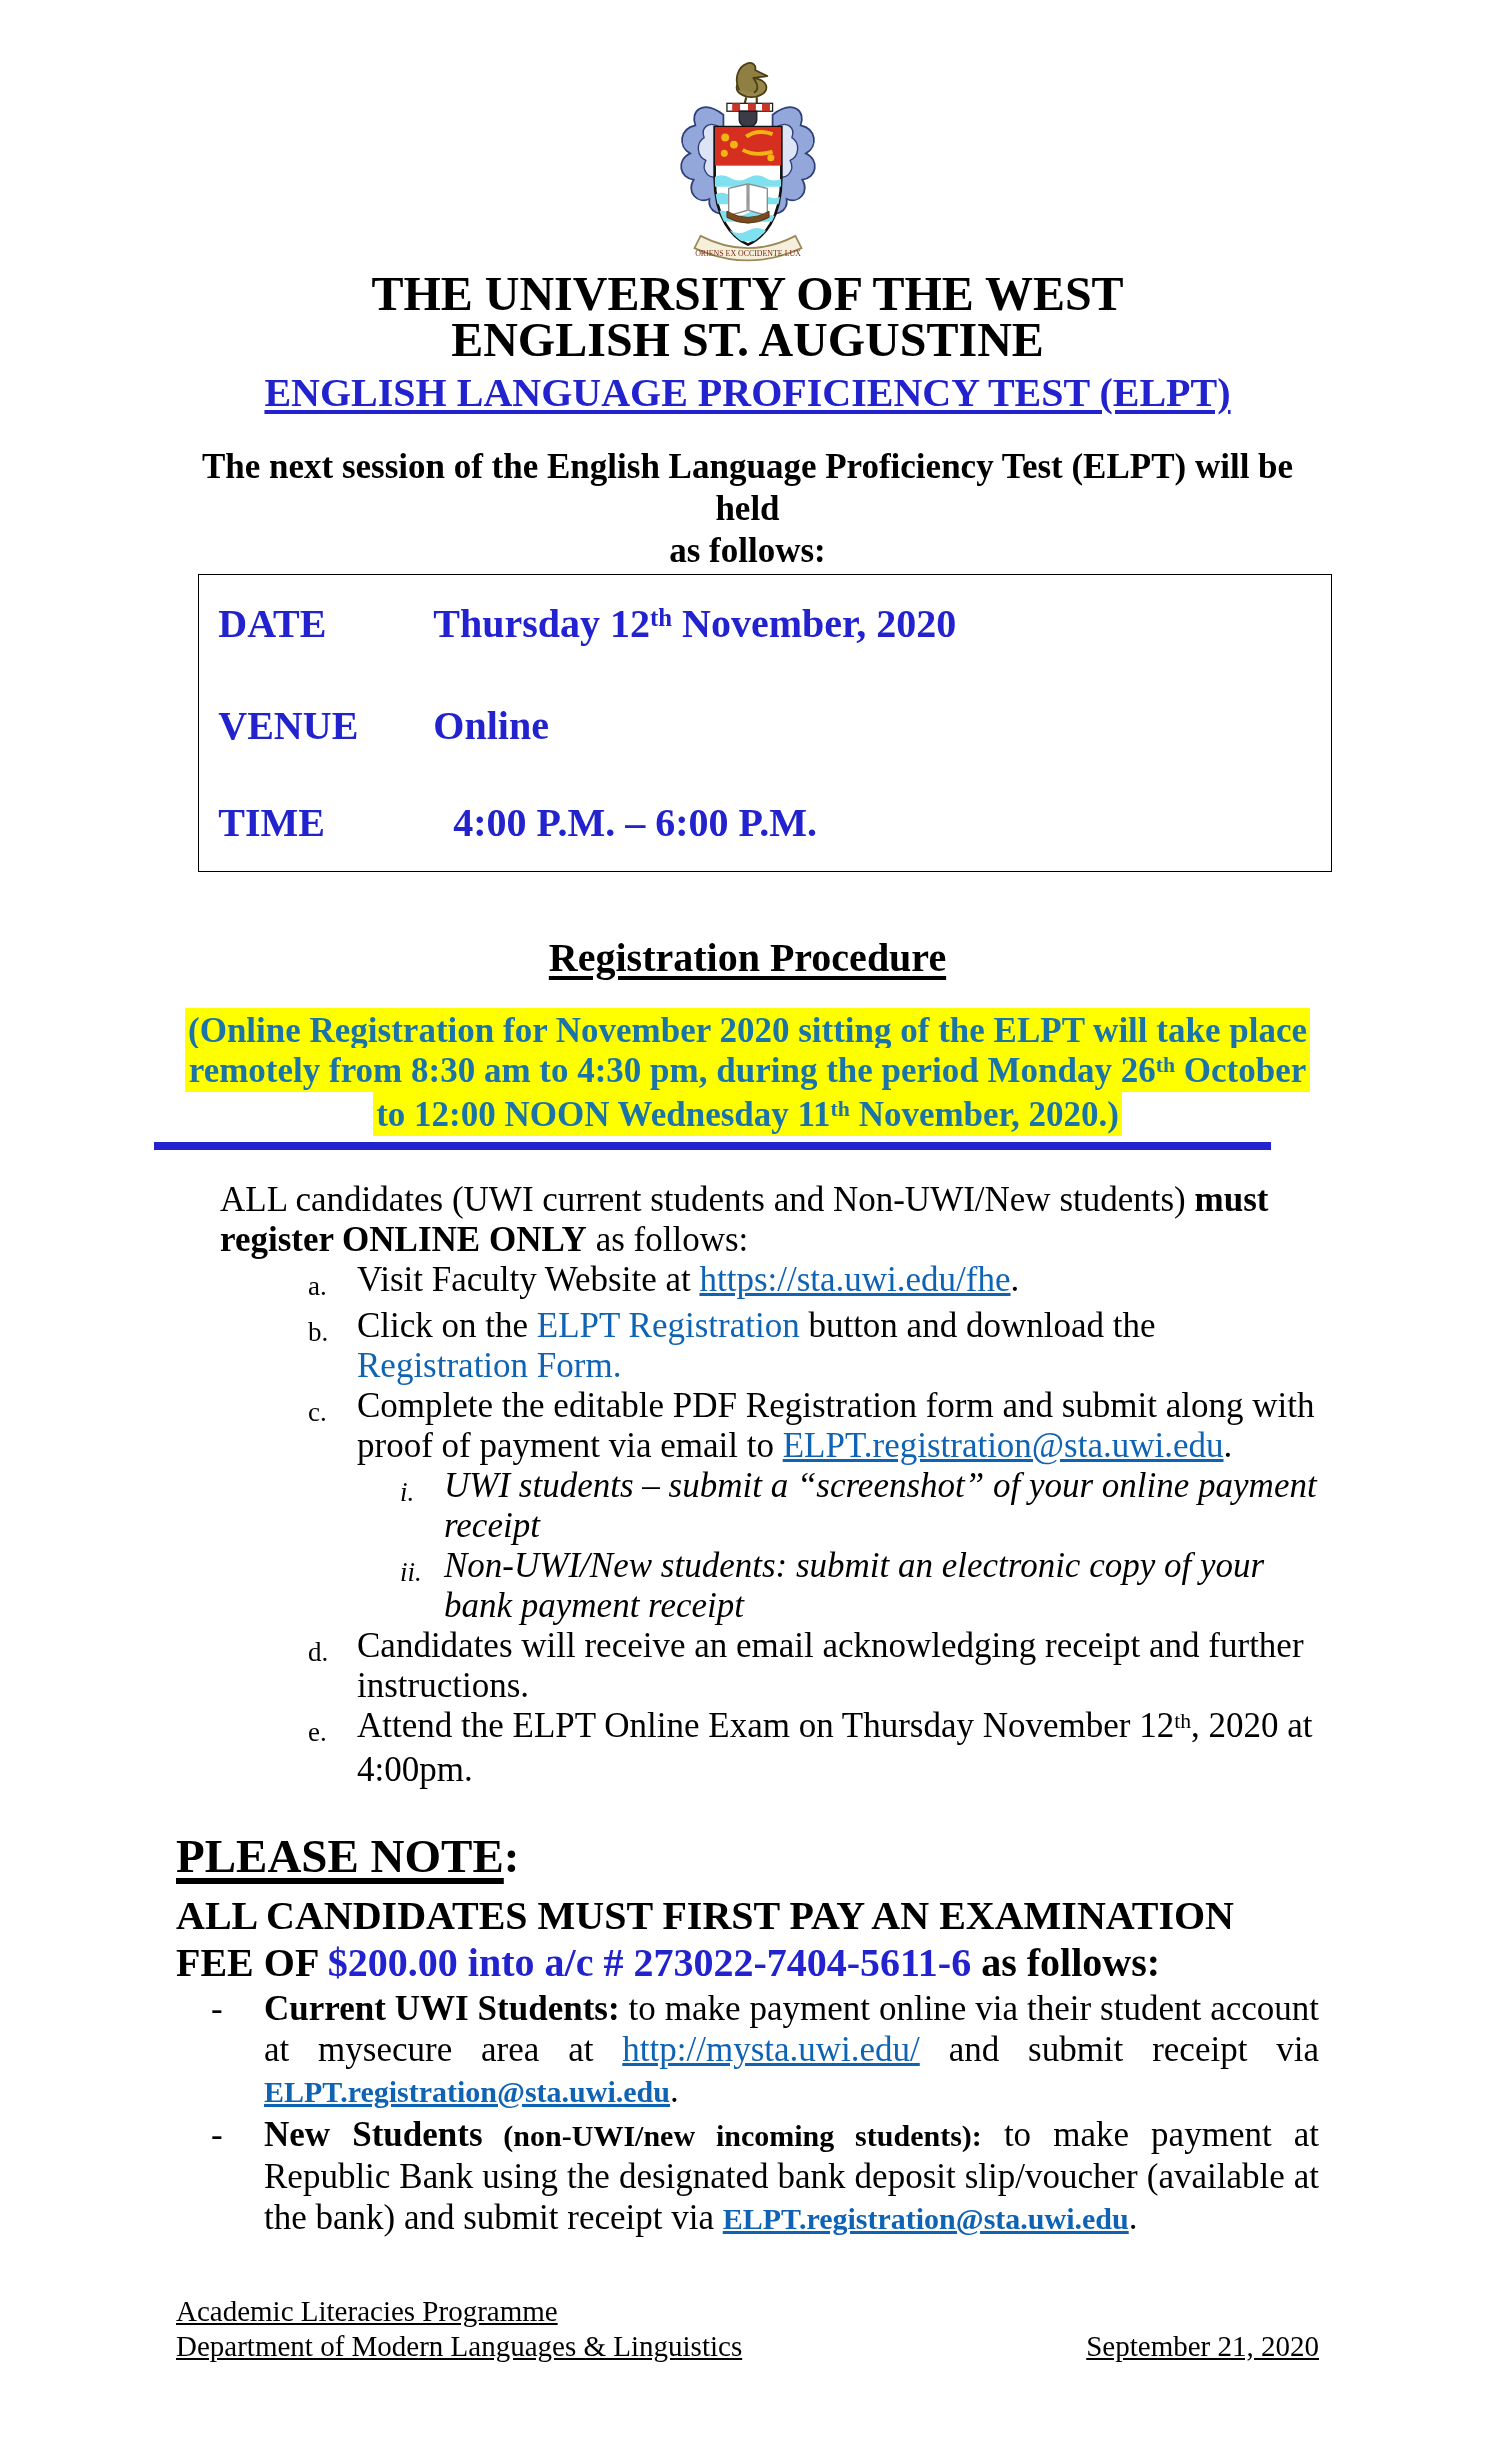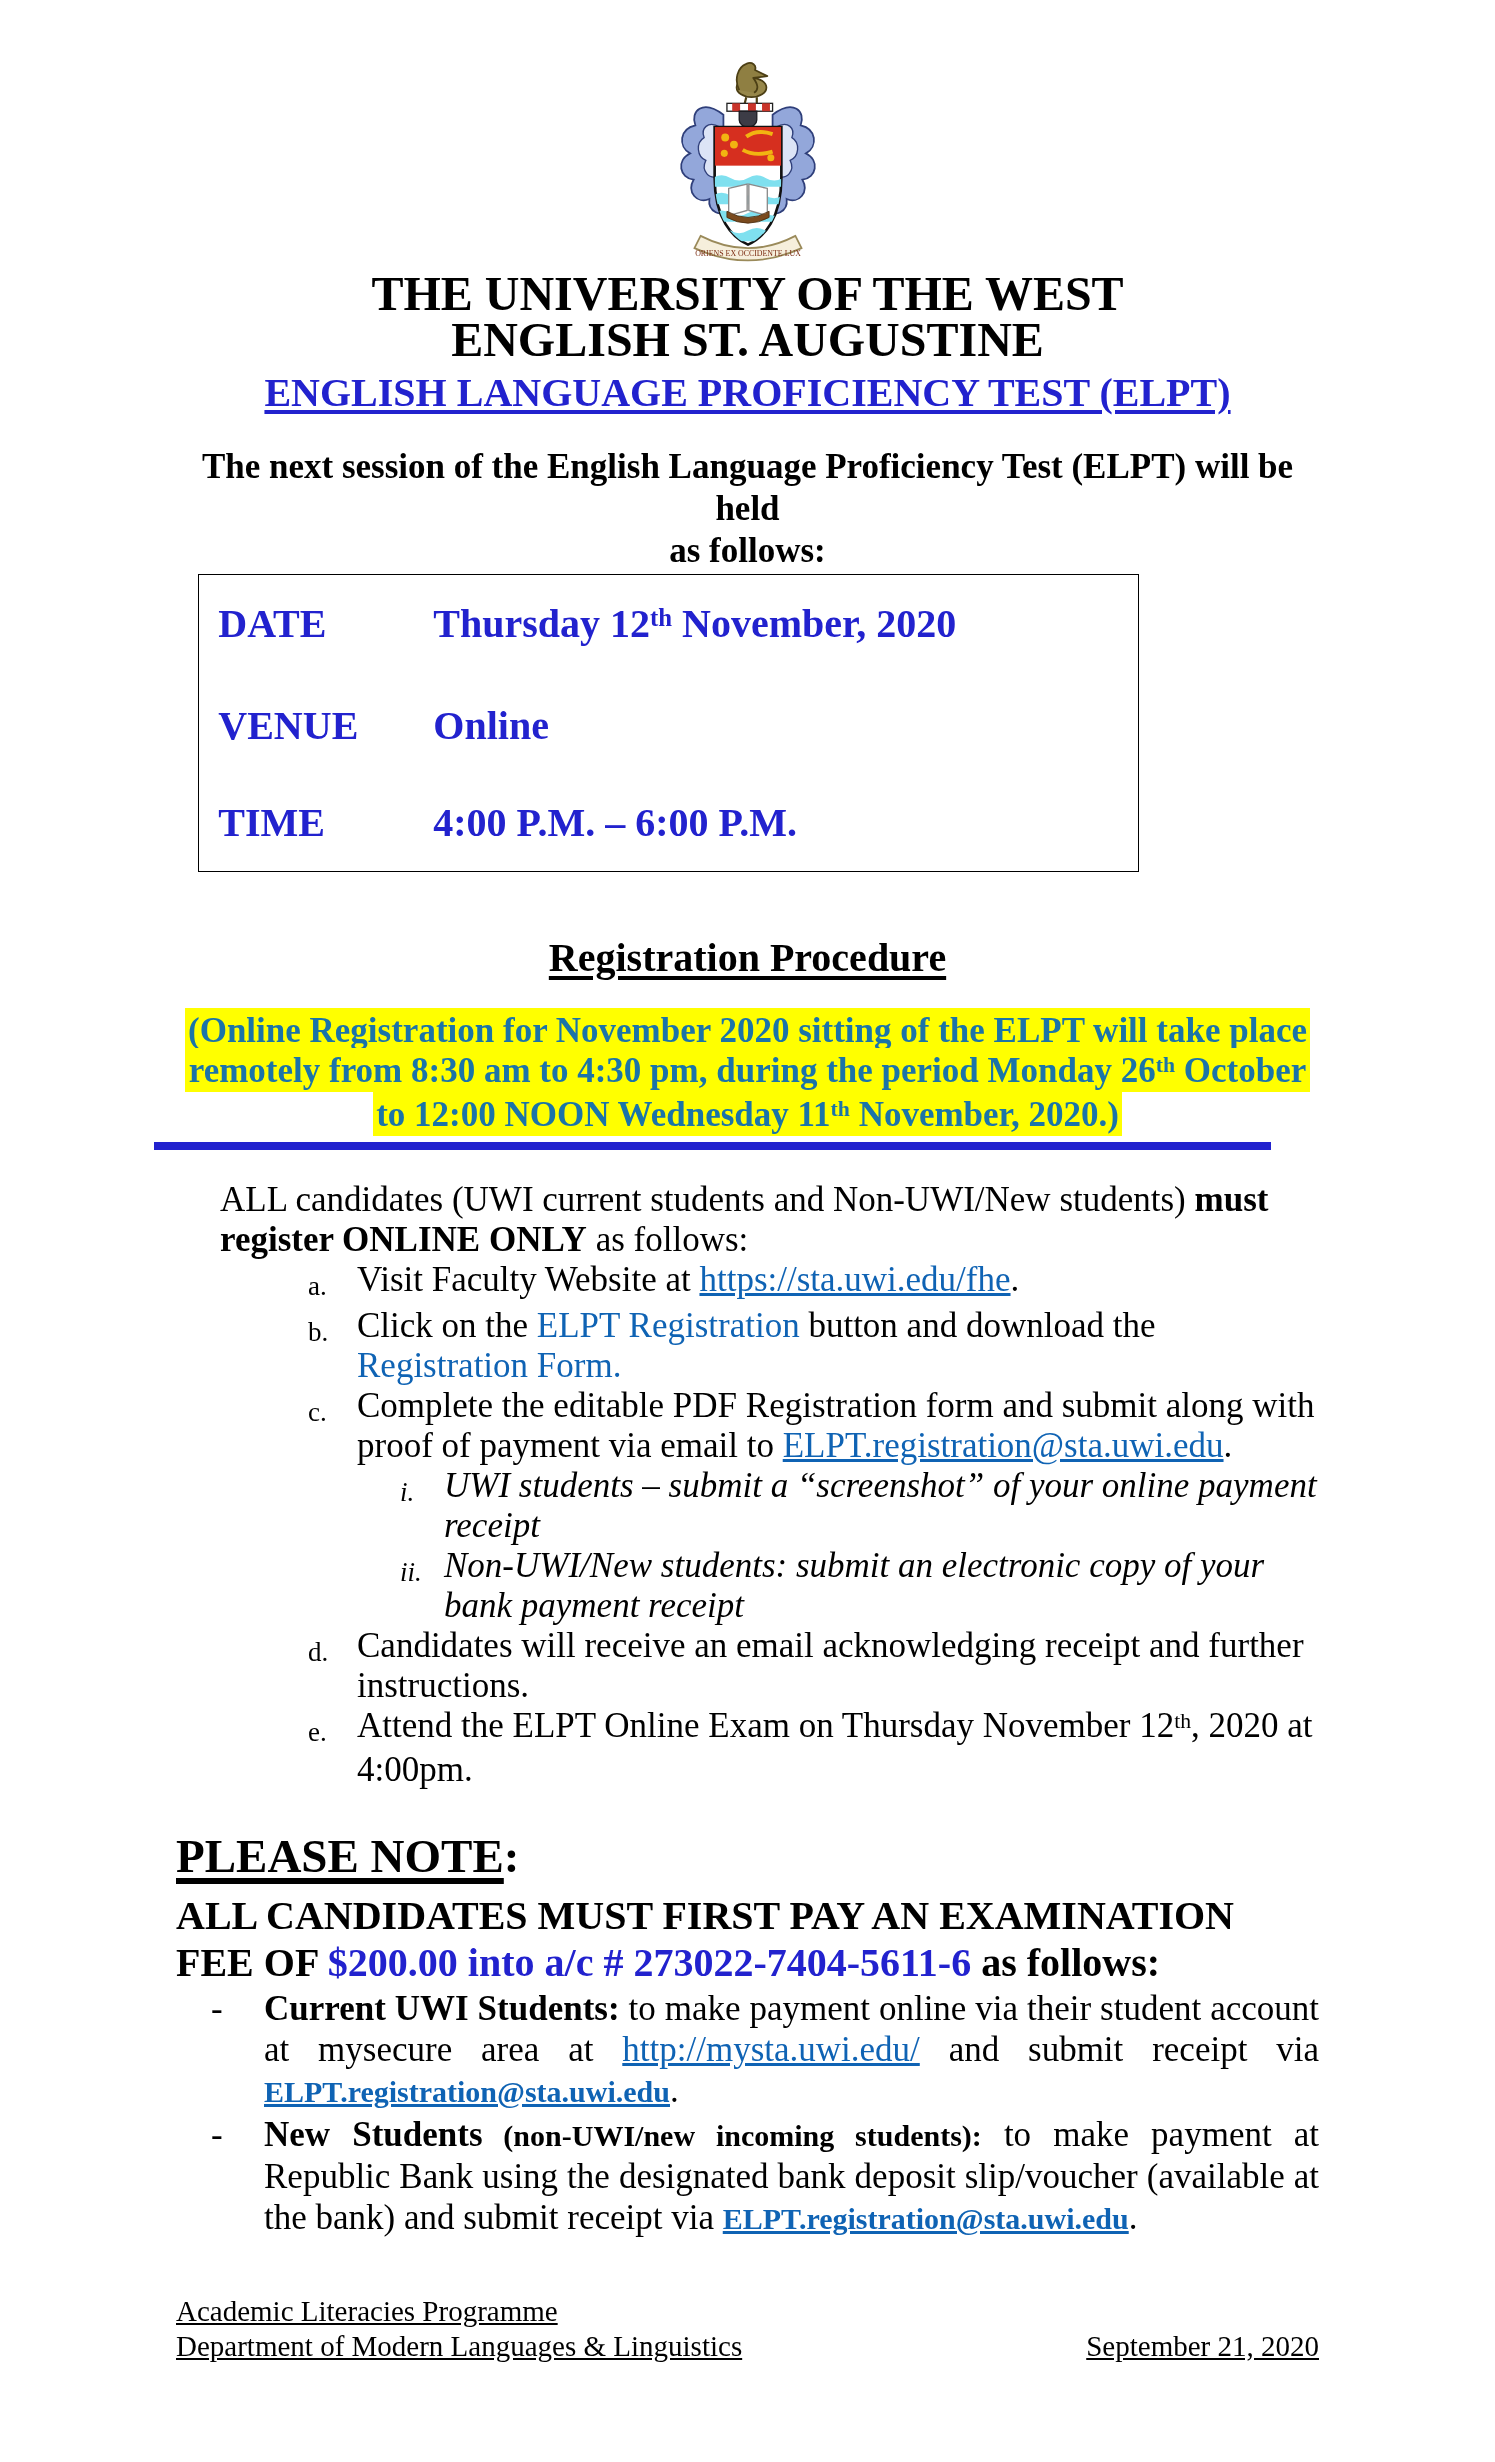--- a/index.html
+++ b/index.html
@@ -11,25 +11,25 @@
   
   .logo{display:block;margin:46px auto 0;}
   .uni-title{ text-align:center;font-size:48px;font-weight:bold;line-height:46px;margin:5.3px 0 0;}
   .test-title{
     display:block;text-align:center;font-size:40px;font-weight:bold;line-height:46px;margin-top:7px;
     color:#2222CE;text-decoration:underline;text-decoration-thickness:3.5px;text-underline-offset:4.4px;
   }
   .intro{ text-align:center;font-weight:bold;font-size:35px;line-height:42px;margin:30px 0 0;}
   
   .schedule-box{
-    margin:1.8px 0 0 22px;width:941px;box-sizing:border-box;border:1.8px solid #000;
+    margin:1.8px 0 0 22px;width:1134px;box-sizing:border-box;border:1.8px solid #000;
     padding:26px 0 21px 19.3px;
   }
   .schedule-row{display:flex;margin-bottom:51px;}
-  .schedule-row:last-child{margin-bottom:3.5px;}
+  .schedule-row:last-child{margin-bottom:3.5px;gap:20px;}
   .schedule-label{width:215px;color:#2222CE;font-weight:bold;font-size:40px;line-height:46px;}
   .schedule-value{color:#2222CE;font-weight:bold;font-size:40px;line-height:46px;}
   .sup{font-size:0.62em;position:relative;top:-0.45em;}
   
   .reg-heading{
     text-align:center;font-size:40px;font-weight:bold;line-height:46px;margin:63px 0 0;
     text-decoration:underline;text-decoration-thickness:4.4px;text-underline-offset:5.3px;
   }
   .hl-para{text-align:center;font-size:35px;font-weight:bold;line-height:40px;margin:30px 0 0;color:#1B74A8;}
   .hl{background:#FFFF00;padding:2.6px 3.5px;}

